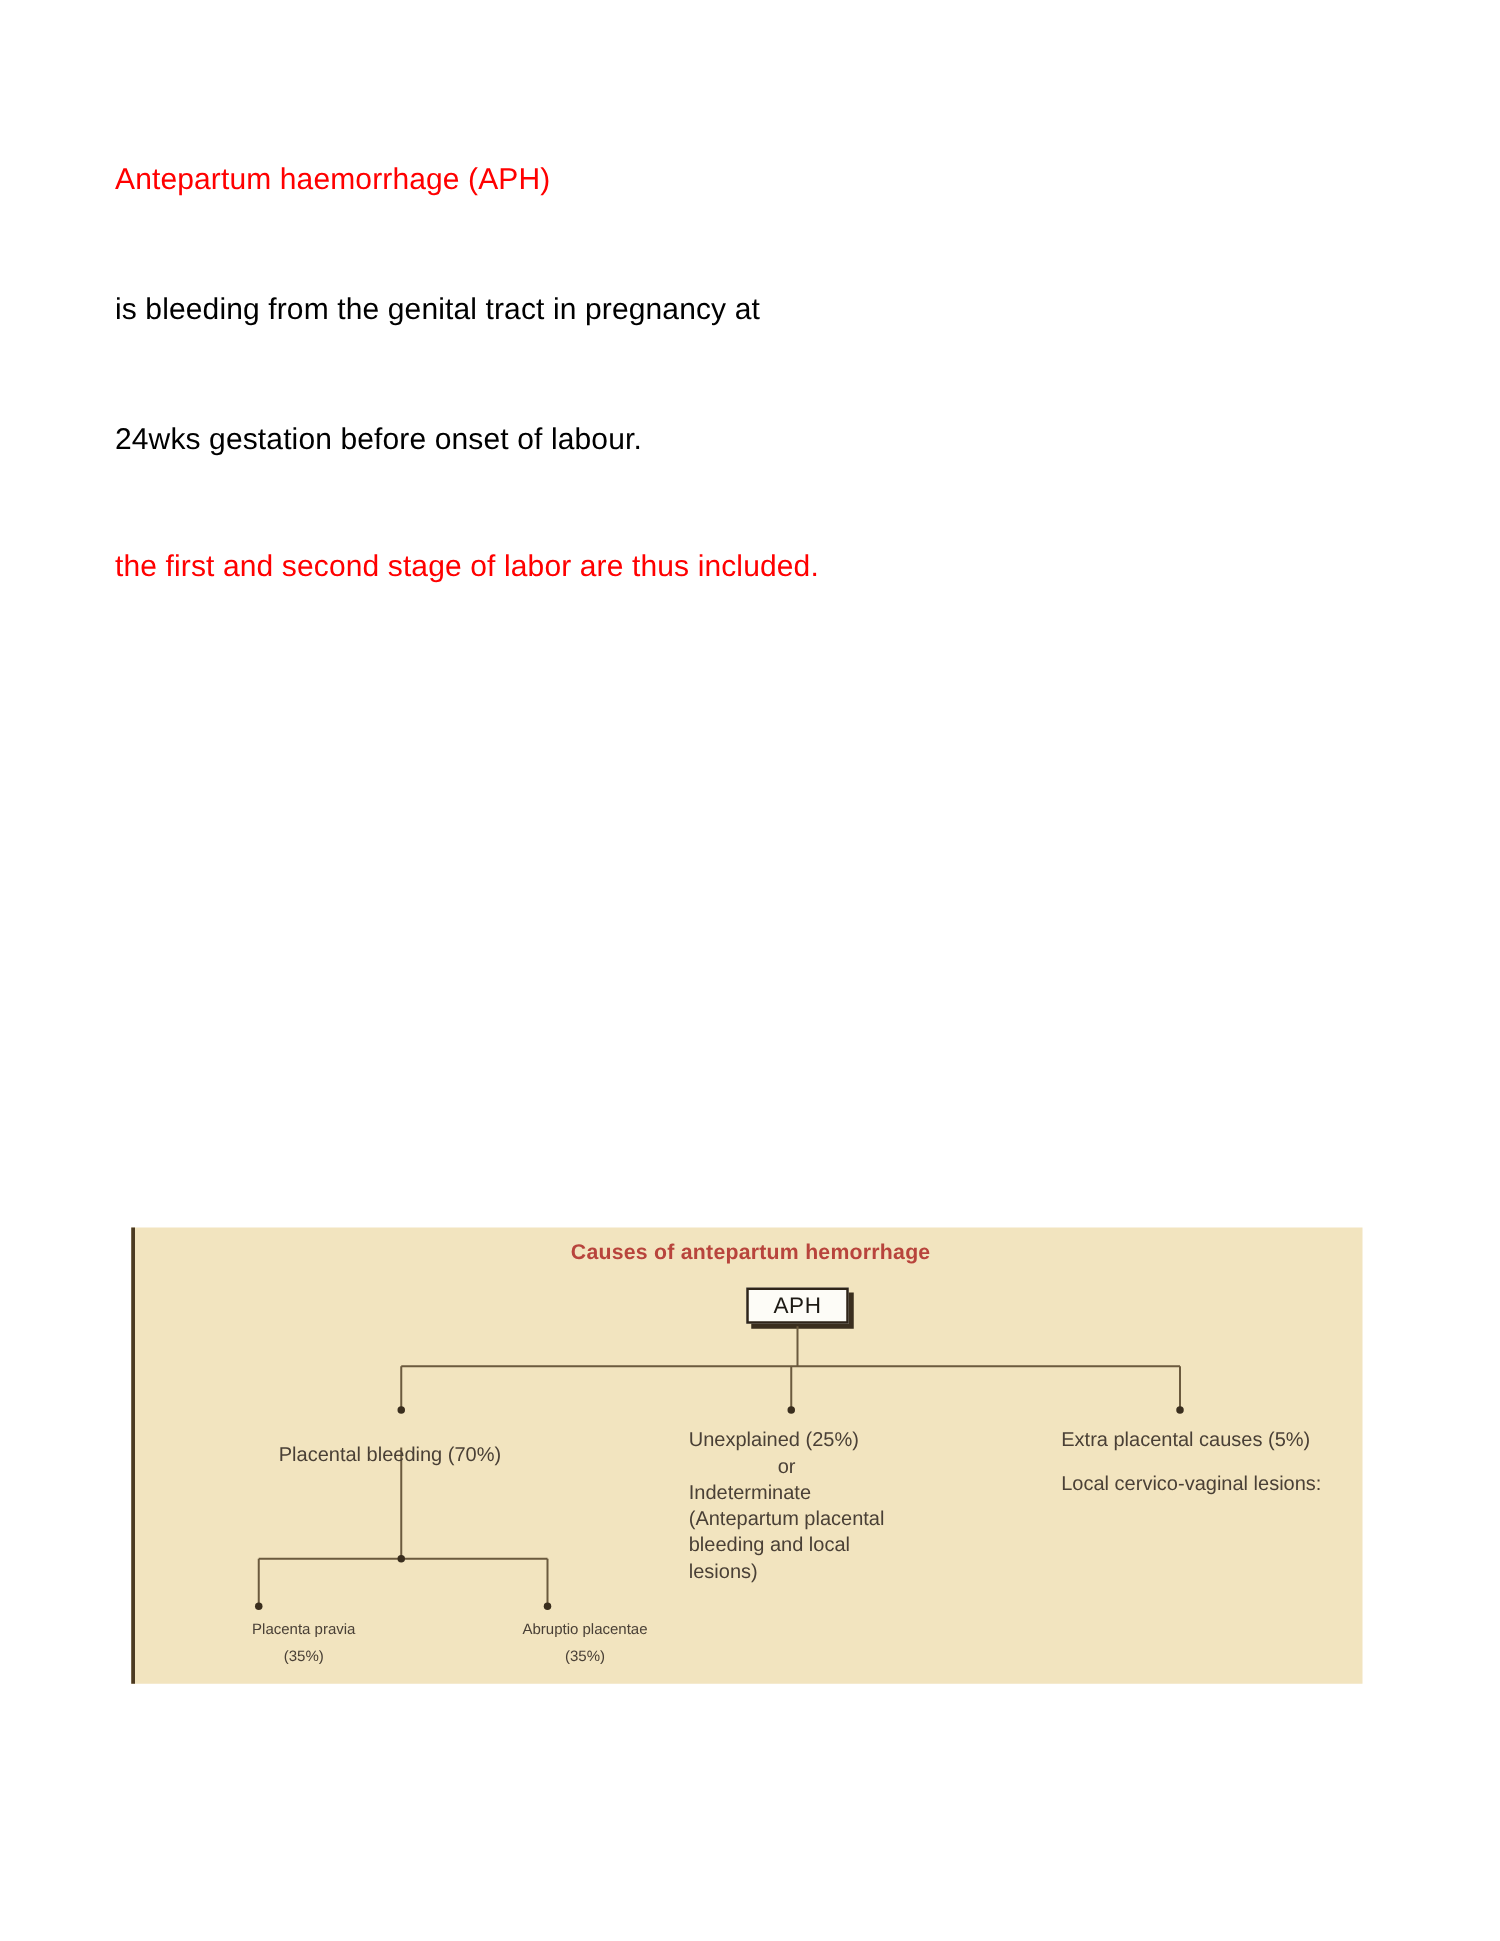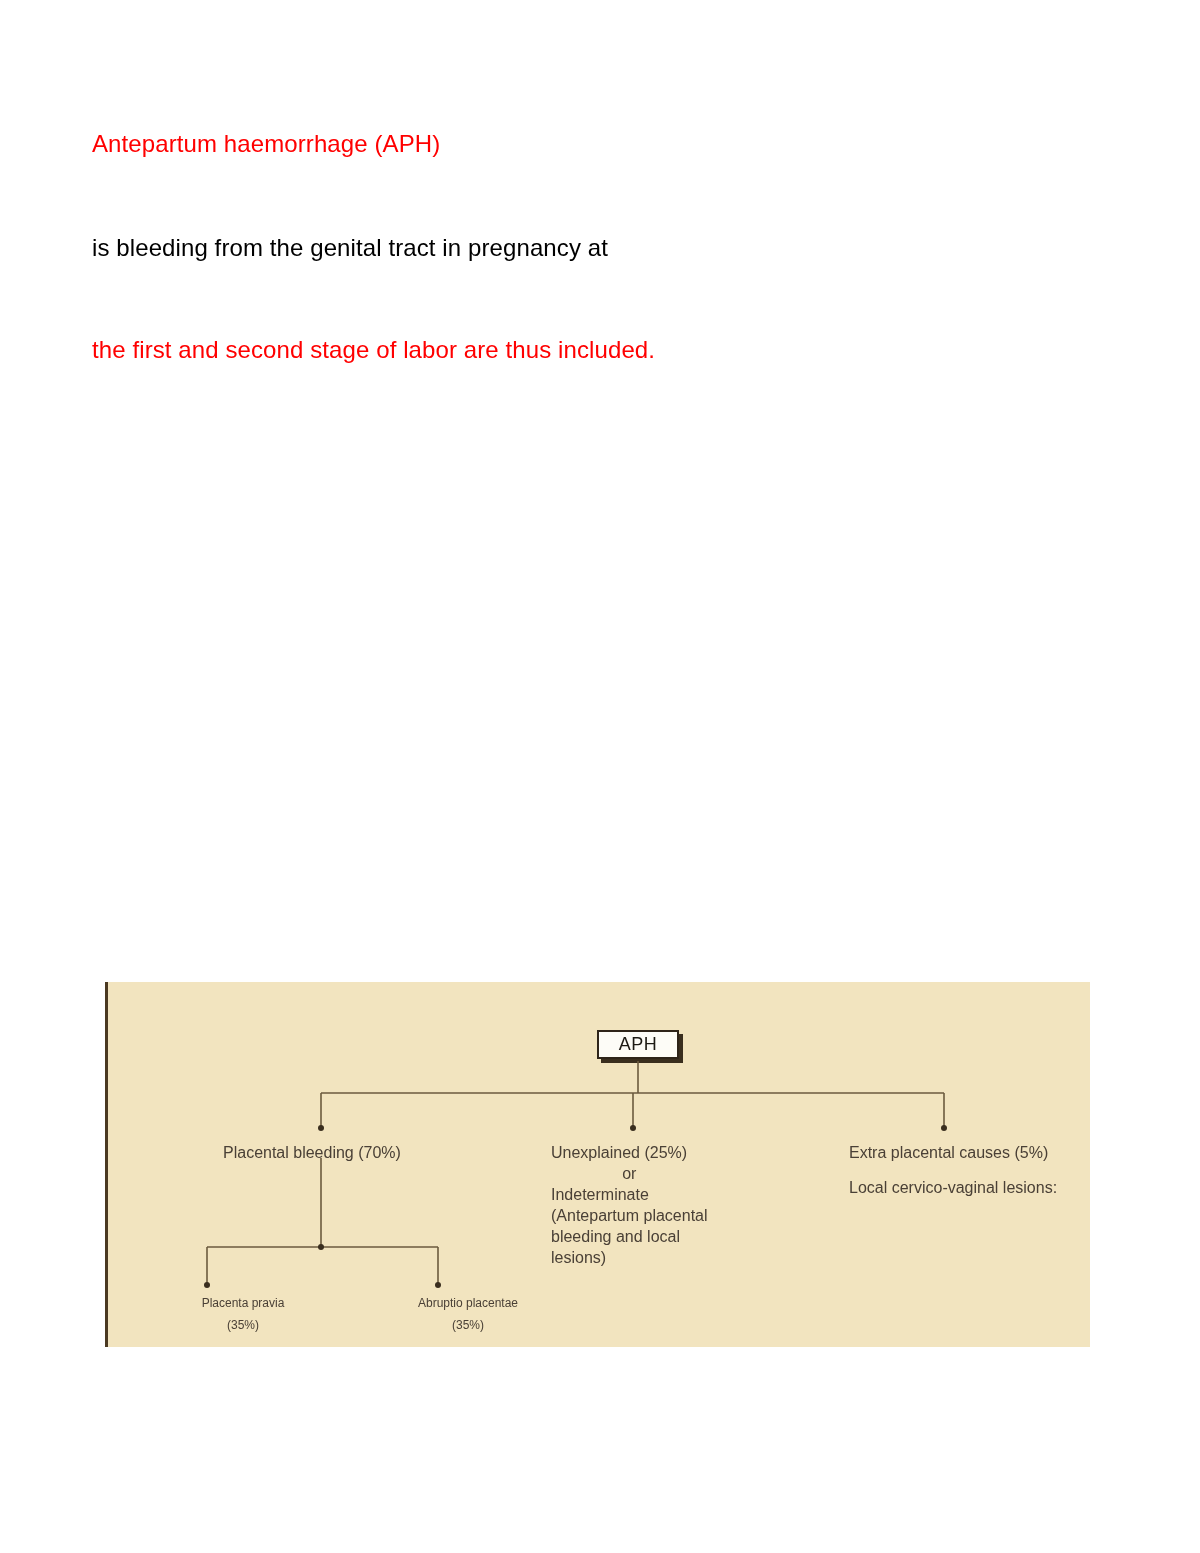--- a/index.html
+++ b/index.html
@@ -113,47 +113,49 @@
     padding-left: 11px;
     position: relative;
   }
   .bullets li::before {
     content: "\2022";
     position: absolute;
     left: 0;
     top: -1px;
   }
 
-  .col-left   { left: 115px; top: 160px; }
+  .col-left   { left: 115px; top: 172px; }
   .col-mid    { left: 443px; top: 160px; }
   .col-right  { left: 713px; top: 160px; margin-left: 28px; }
 
   .leaf {
     position: absolute;
     font-size: 12px;
     color: #4a4036;
     line-height: 22px;
     text-align: center;
     white-space: nowrap;
   }
   .leaf-left  { left: 40px;  top: 310px; width: 190px; }
   .leaf-right { left: 248px; top: 310px; width: 224px; }
 </style>
 </head>
 <body>
 
 <div class="doc-body">
   <div class="doc-line red">Antepartum haemorrhage (APH)</div>
   <div class="doc-line black">is bleeding from the genital tract in pregnancy at</div>
+  <div class="doc-line black">24wks gestation before onset of labour.</div>
   <div class="doc-line red tight">the first and second stage of labor are thus included.</div>
 </div>
 
 <div class="figure-panel">
   <div class="figure-inner">
 
+    <div class="fig-title">Causes of antepartum hemorrhage</div>
 
     <div class="aph-box">
       <span>APH</span>
     </div>
 
     <svg class="connectors" viewBox="0 0 985 365">
       <g stroke="#6b5a3e" stroke-width="1.6" fill="none">
 
         <line x1="530" y1="79" x2="530" y2="111"></line>
 

